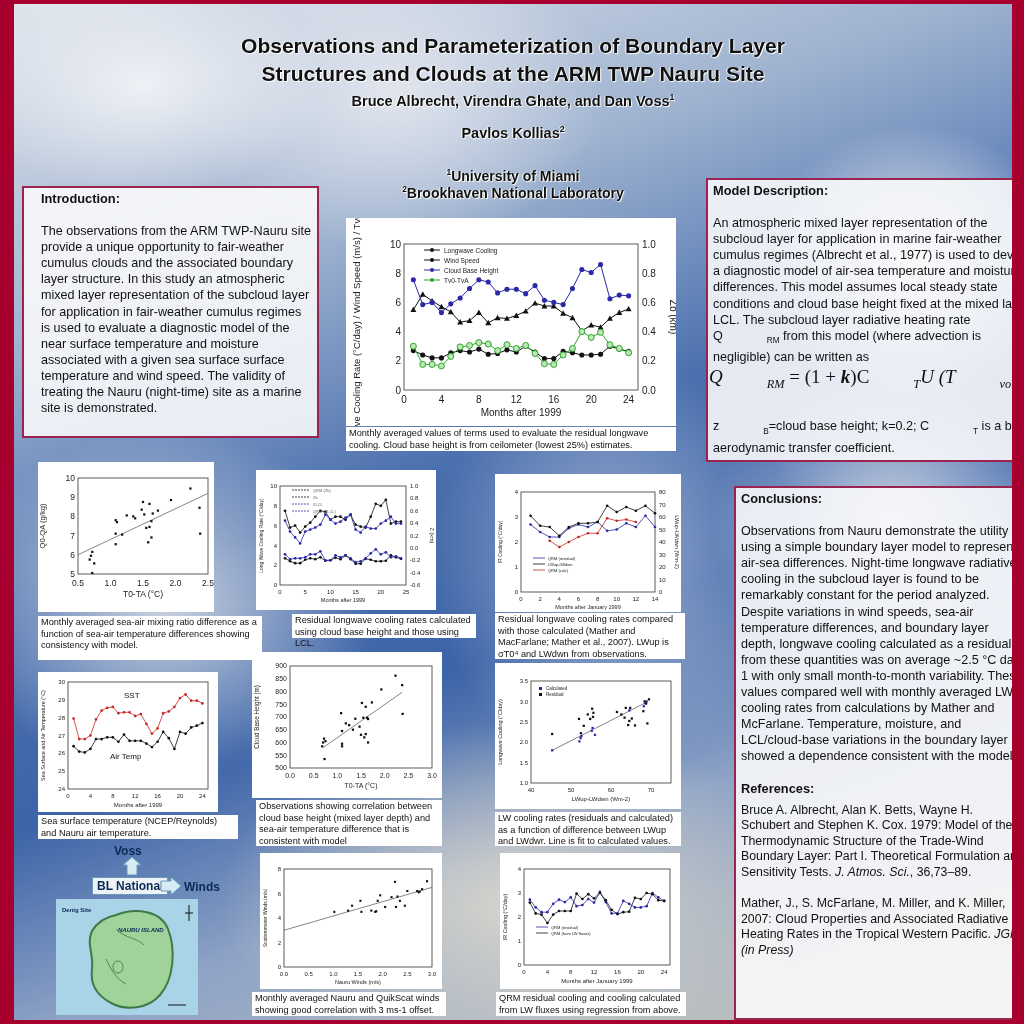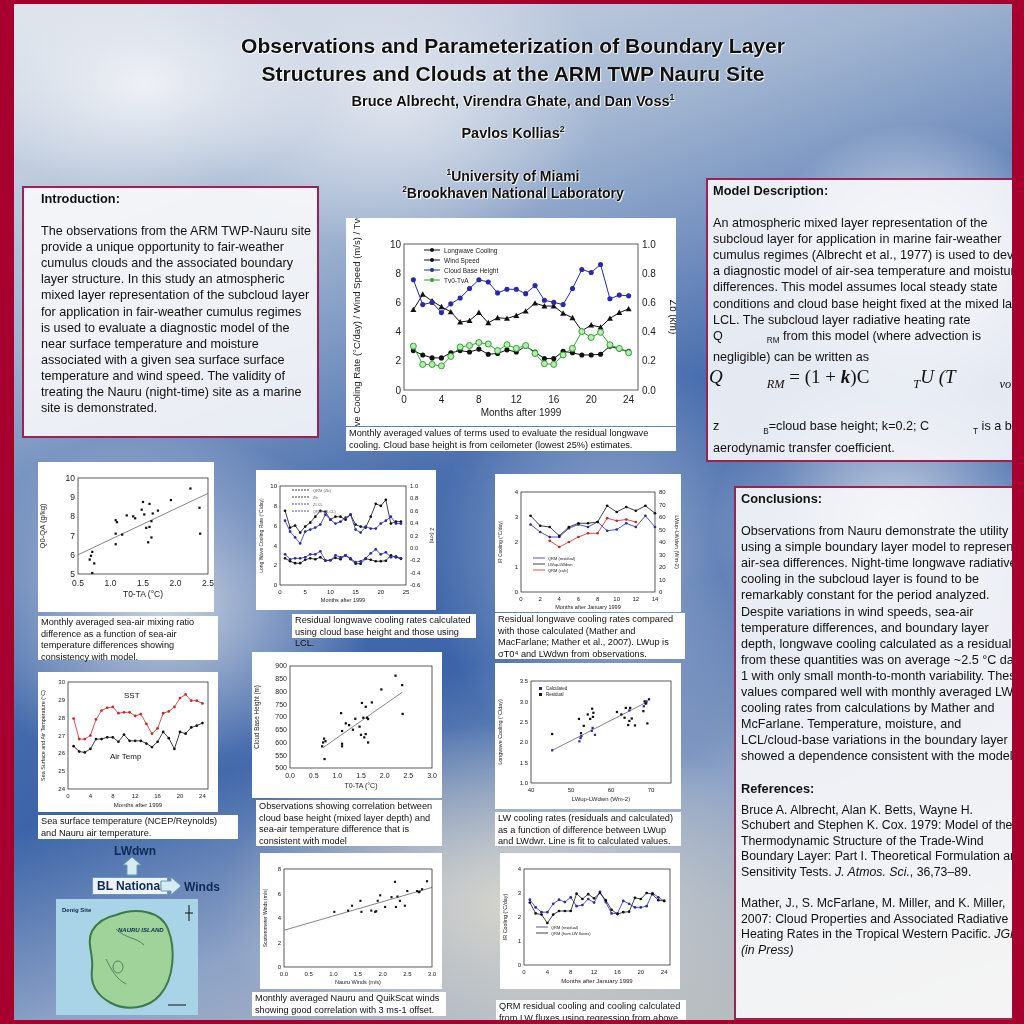--- a/index.html
+++ b/index.html
@@ -248,21 +248,21 @@
         <rect x="110.35714285714286" y="63.81714285714285" width="2.2399999999999998" height="2.2399999999999998" fill="#111"></rect>
         <rect x="112.30714285714285" y="58.05714285714285" width="2.2399999999999998" height="2.2399999999999998" fill="#111"></rect>
         <rect x="113.60714285714286" y="50.37714285714284" width="2.2399999999999998" height="2.2399999999999998" fill="#111"></rect>
         <rect x="112.30714285714285" y="74.37714285714286" width="2.2399999999999998" height="2.2399999999999998" fill="#111"></rect>
         <rect x="118.80714285714286" y="47.49714285714284" width="2.2399999999999998" height="2.2399999999999998" fill="#111"></rect>
         <rect x="131.80714285714285" y="36.93714285714287" width="2.2399999999999998" height="2.2399999999999998" fill="#111"></rect>
         <rect x="151.30714285714285" y="25.41714285714286" width="2.2399999999999998" height="2.2399999999999998" fill="#111"></rect>
         <rect x="160.40714285714287" y="44.61714285714287" width="2.2399999999999998" height="2.2399999999999998" fill="#111"></rect>
         <rect x="161.05714285714285" y="70.53714285714287" width="2.2399999999999998" height="2.2399999999999998" fill="#111"></rect>
       </svg></div>
-  <div class="cap" style="left:24px;top:612px;width:180px;height:44px;">Monthly averaged  sea-air mixing ratio difference as a function of sea-air temperature differences showing consistency with  model.</div>
+  <div class="cap" style="left:24px;top:612px;width:224px;height:44px;">Monthly averaged  sea-air mixing ratio difference as a function of sea-air temperature differences showing consistency with  model.</div>
 
   <div class="fig" style="left:24px;top:668px;width:180px;height:140px;"><svg id="svg-sst" width="180" height="140">
         <rect x="30" y="10" width="140" height="107" fill="none" stroke="#333" stroke-width="0.8"></rect>
         <text x="30" y="126" font-size="6" text-anchor="middle" fill="#222">0</text>
         <text x="52.400000000000006" y="126" font-size="6" text-anchor="middle" fill="#222">4</text>
         <text x="74.80000000000001" y="126" font-size="6" text-anchor="middle" fill="#222">8</text>
         <text x="97.2" y="126" font-size="6" text-anchor="middle" fill="#222">12</text>
         <text x="119.60000000000001" y="126" font-size="6" text-anchor="middle" fill="#222">16</text>
         <text x="142" y="126" font-size="6" text-anchor="middle" fill="#222">20</text>
         <text x="164.4" y="126" font-size="6" text-anchor="middle" fill="#222">24</text>
@@ -759,23 +759,23 @@
         <circle cx="140.8" cy="46" r="1.36" fill="#111111"></circle>
         <circle cx="146.64" cy="40" r="1.36" fill="#111111"></circle>
         <circle cx="152.48" cy="41.19999999999999" r="1.36" fill="#111111"></circle>
         <circle cx="158.32" cy="47.19999999999999" r="1.36" fill="#111111"></circle>
         <circle cx="164.16" cy="47.92" r="1.36" fill="#111111"></circle>
         <line x1="36" y1="74" x2="48" y2="74" stroke="#2a2aa8" stroke-width="0.8"></line>
         <text x="51" y="75.5" font-size="4" fill="#222">QRM (residual)</text>
         <line x1="36" y1="80" x2="48" y2="80" stroke="#111111" stroke-width="0.8"></line>
         <text x="51" y="81.5" font-size="4" fill="#222">QRM (from LW fluxes)</text>
       </svg></div>
-  <div class="cap" style="left:482px;top:988px;width:190px;height:24px;margin-top:8px;">QRM residual cooling and cooling calculated from LW fluxes using regression from above.</div>
-
-  <div id="sst-label">LWdwn</div>
+  <div class="cap" style="left:482px;top:988px;width:190px;height:24px;">QRM residual cooling and cooling calculated from LW fluxes using regression from above.</div>
+
+  <div id="sst-label">Voss</div>
   <svg style="position:absolute;left:108px;top:852px" width="20" height="20">
       <path d="M5 19 V9 H1 L10 1 L19 9 H15 V19 Z" fill="#d6ecf2" stroke="#6b97b8"></path>
     </svg>
   <div id="bl-forcing">BL National</div>
   <svg style="position:absolute;left:146px;top:872px" width="22" height="20">
       <path d="M1 5 H11 V1 L21 10 L11 19 V15 H1 Z" fill="#d6ecf2" stroke="#6b97b8"></path>
     </svg>
   <div id="winds-label">Winds</div>
 
   <svg style="position:absolute;left:42px;top:895px" width="142" height="116">

